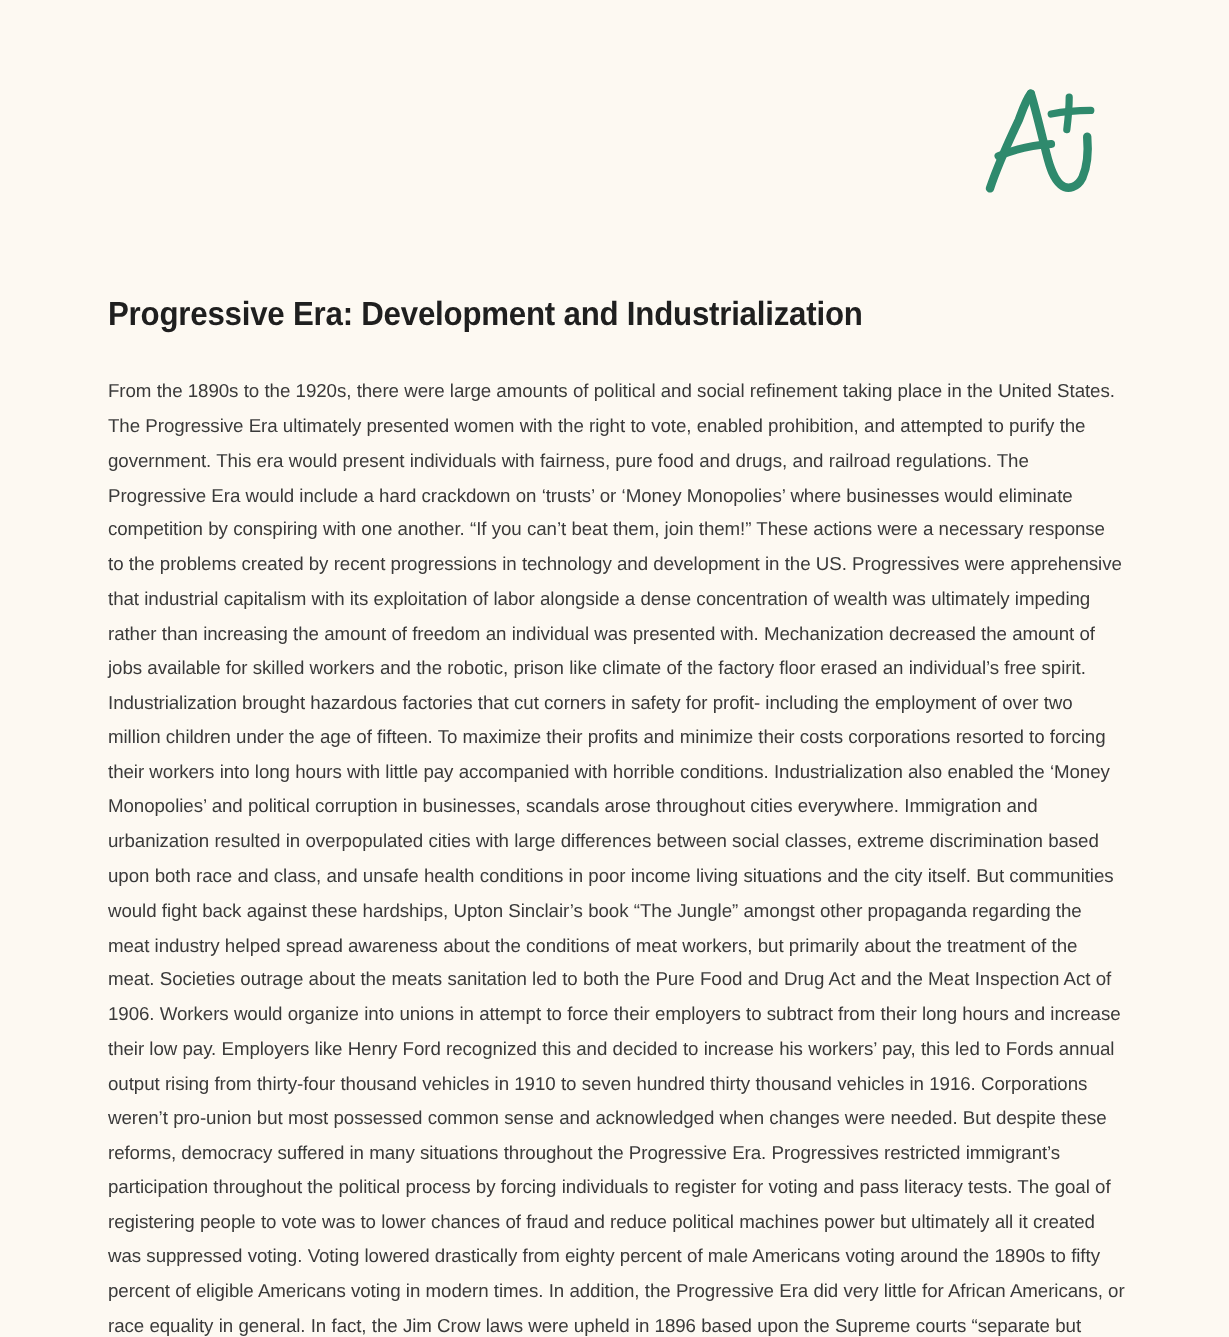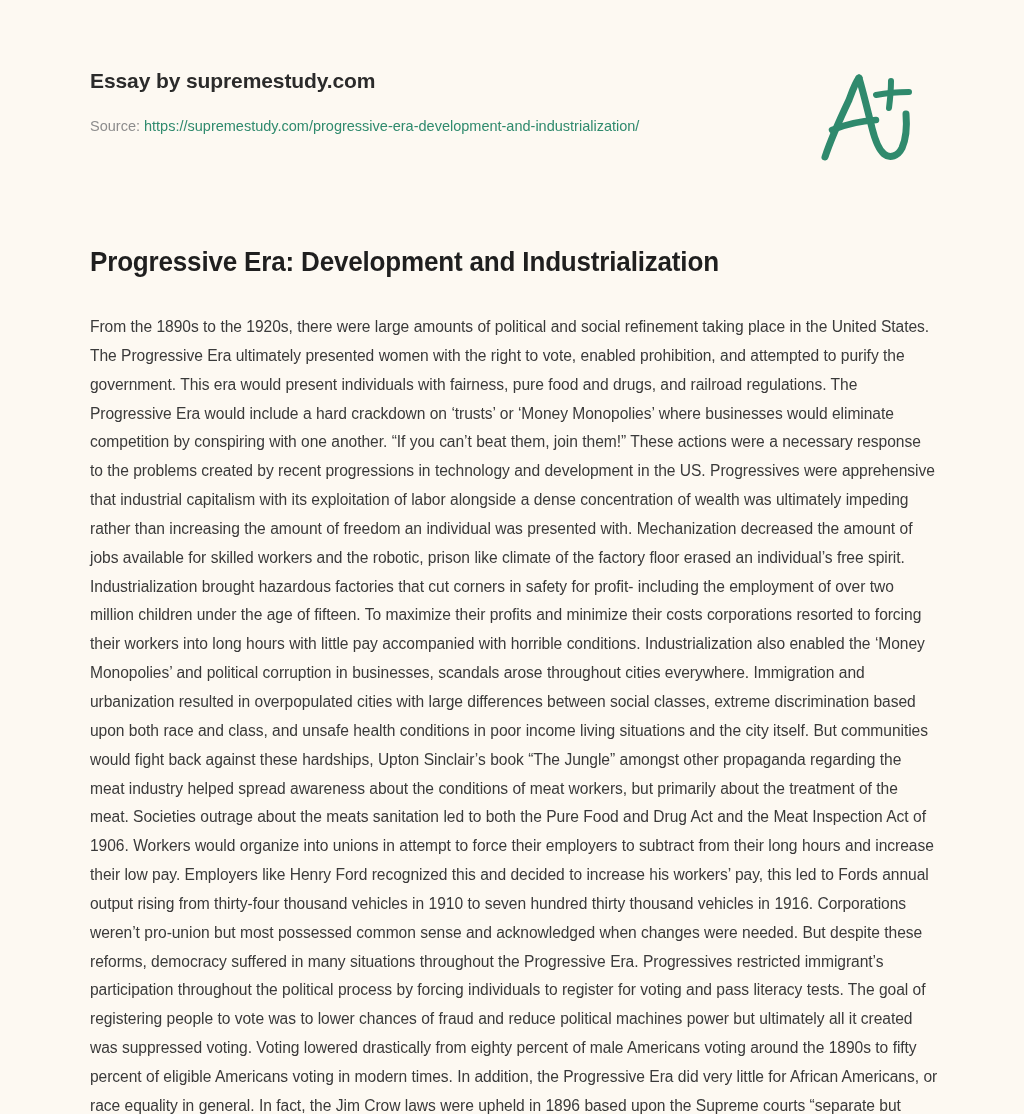--- a/index.html
+++ b/index.html
@@ -105,27 +105,20 @@
   }
   .essay-body p {
     margin: 0;
   }
 </style>
 </head>
 <body>
 
 <div class="page">
 
-  <div class="header">
-    <div class="byline">Essay by supremestudy.com</div>
-
-    <div class="source-row">
-      <span class="source-label">Source:</span><a class="source-link" href="#">https://supremestudy.com/progressive-era-development-and-industrialization/</a>
-    </div>
-  </div>
 
   <div class="logo">
     <svg viewBox="0 0 100 96" xmlns="http://www.w3.org/2000/svg" fill="none" stroke="#2f8a6d" stroke-linecap="round" stroke-linejoin="round">
 
       <path d="M9 89 C 14 74, 24 51, 33 32 C 36 24, 39 15, 43 10" stroke-width="7"></path>
 
       <path d="M43 10 C 47 23, 52 44, 56 60 C 59 72, 62 81, 68 86
                C 74 91, 82 88, 86 80 C 90 71, 91 58, 90 46" stroke-width="7"></path>
 
       <path d="M16 62 C 28 57, 44 53, 60 52" stroke-width="6.5"></path>

